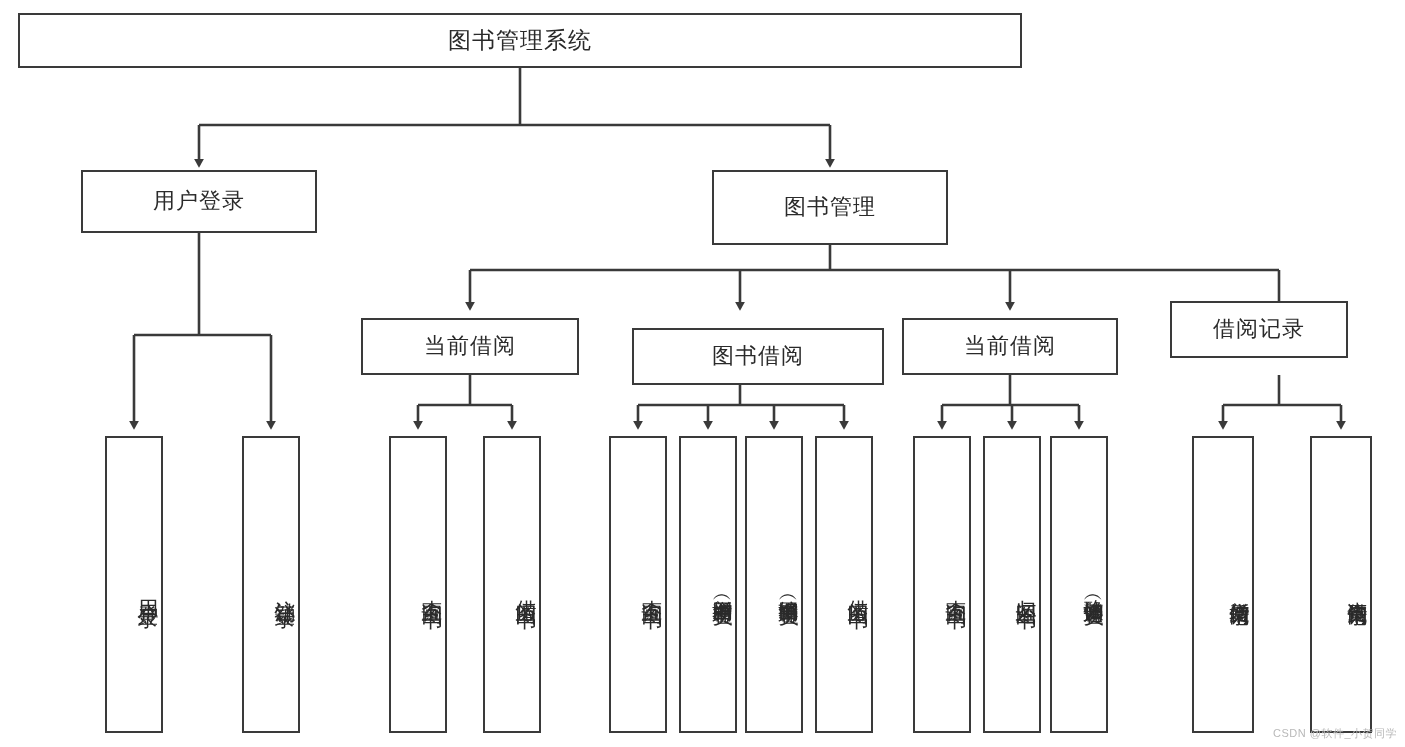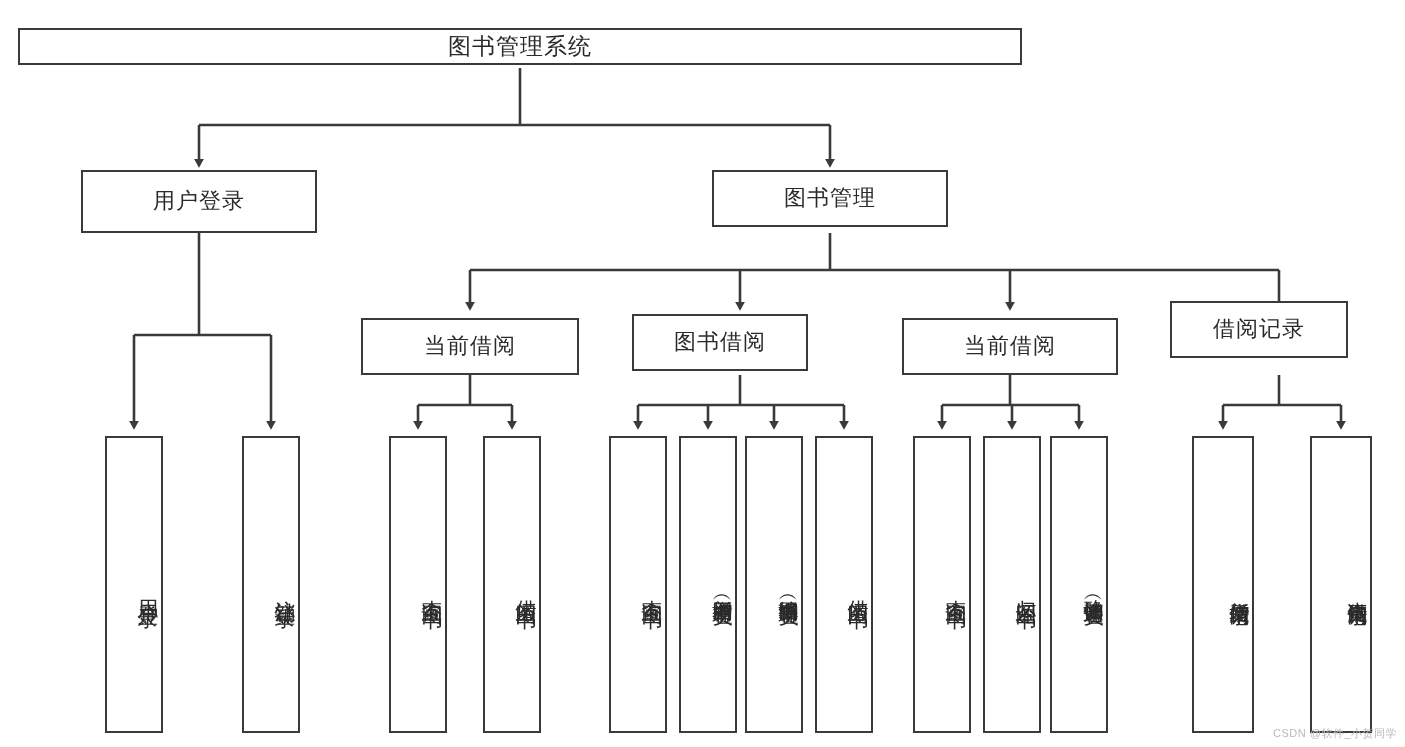--- a/index.html
+++ b/index.html
@@ -118,35 +118,35 @@
       <path d="M1012,405 L1012,422" marker-end="url(#arrow)"></path>
       <path d="M1079,405 L1079,422" marker-end="url(#arrow)"></path>
 
       <path d="M1279,375 L1279,405"></path>
       <path d="M1223,405 L1341,405"></path>
       <path d="M1223,405 L1223,422" marker-end="url(#arrow)"></path>
       <path d="M1341,405 L1341,422" marker-end="url(#arrow)"></path>
     </g>
   </svg>
 
-  <div class="node node-h node-root" style="left:18px; top:28px; width:1004px; height:37px;">
+  <div class="node node-h node-root" style="left:18px; top:13px; width:1004px; height:55px;">
     <span>图书管理系统</span>
   </div>
 
   <div class="node node-h" style="left:81px; top:170px; width:236px; height:63px;">
     <span>用户登录</span>
   </div>
-  <div class="node node-h" style="left:712px; top:170px; width:236px; height:57px;">
+  <div class="node node-h" style="left:712px; top:170px; width:236px; height:75px;">
     <span>图书管理</span>
   </div>
 
   <div class="node node-h" style="left:361px; top:318px; width:218px; height:57px;">
     <span>当前借阅</span>
   </div>
-  <div class="node node-h" style="left:632px; top:314px; width:176px; height:57px;">
+  <div class="node node-h" style="left:632px; top:328px; width:252px; height:57px;">
     <span>图书借阅</span>
   </div>
   <div class="node node-h" style="left:902px; top:318px; width:216px; height:57px;">
     <span>当前借阅</span>
   </div>
   <div class="node node-h" style="left:1170px; top:301px; width:178px; height:57px;">
     <span>借阅记录</span>
   </div>
 
   <div class="node node-v" style="left:105px; top:436px; width:58px; height:297px;">

